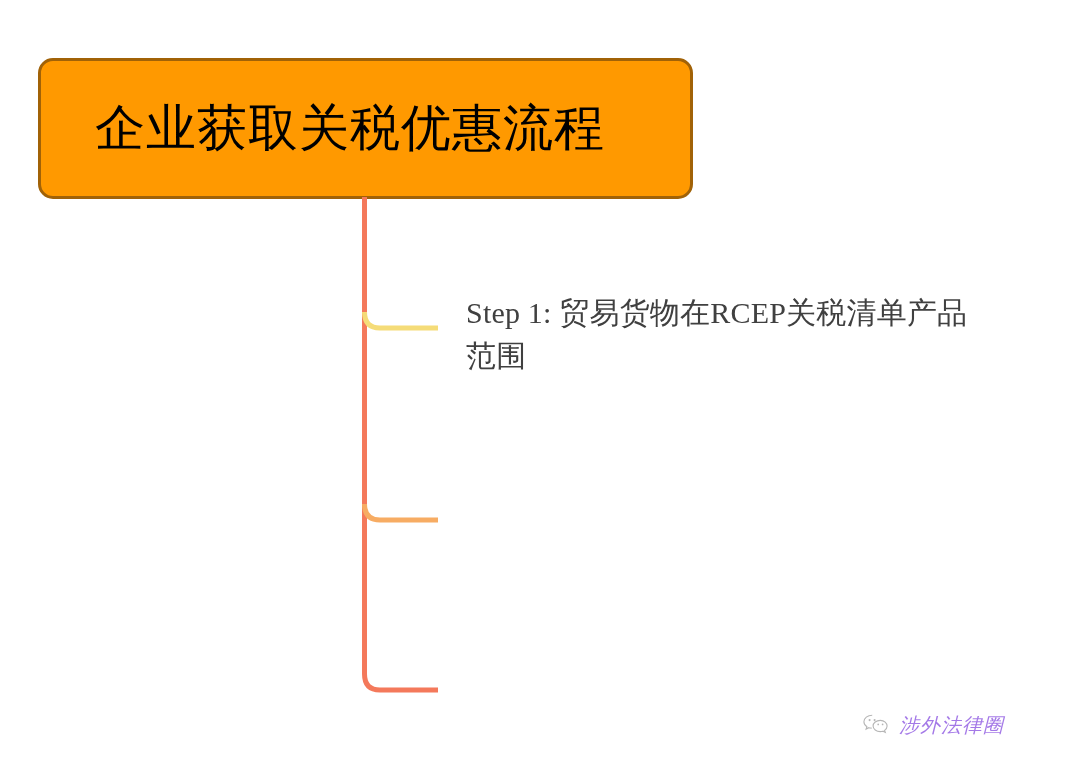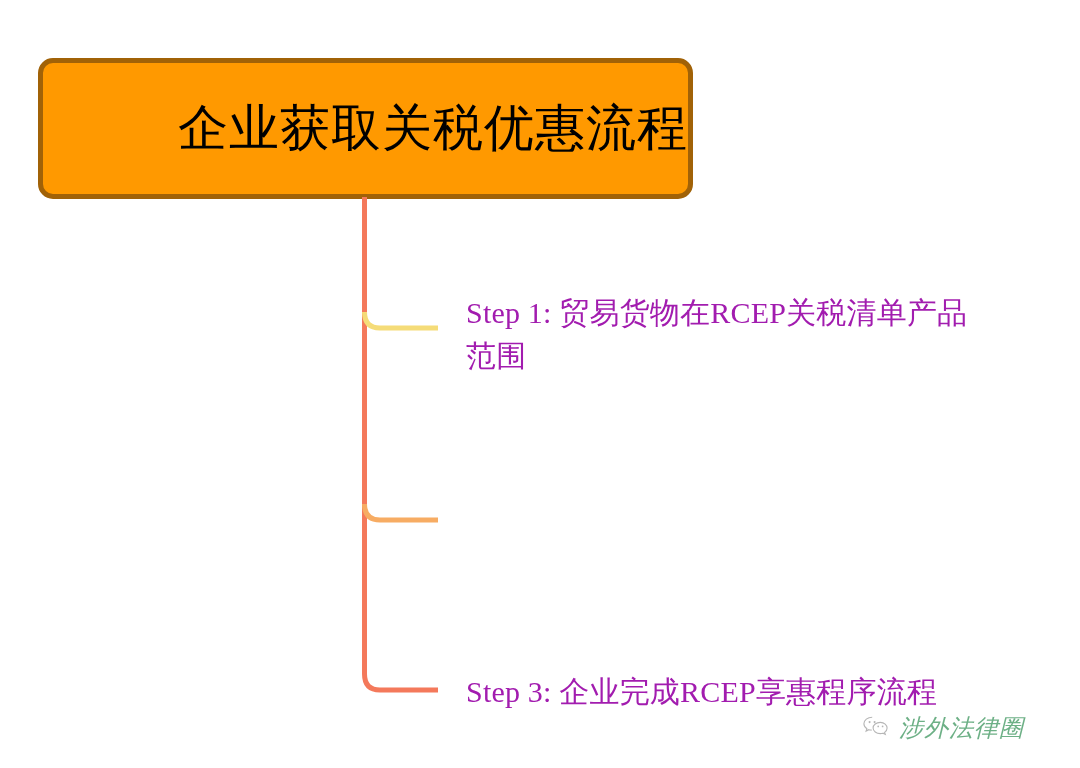--- a/index.html
+++ b/index.html
@@ -25,25 +25,25 @@
 
   
   .title-node {
     position: absolute;
     left: 38px;
     top: 58px;
     width: 655px;
     height: 141px;
     box-sizing: border-box;
     background: #ff9900;
-    border: 5px solid #a16207;
+    border: 3px solid #a16207;
     border-radius: 15px;
     display: flex;
     align-items: center;
-    justify-content: flex-end;
+    justify-content: flex-start;
   }
   .title-text {
     margin-left: 54px;
     font-family: "DejaVu Sans", "Liberation Sans", sans-serif;
     font-size: 50px;
     line-height: 1.1;
     letter-spacing: 1px;
     color: #000000;
     white-space: nowrap;
   }
@@ -56,21 +56,21 @@
     width: 1080px;
     height: 768px;
     pointer-events: none;
   }
 
   
   .step-label {
     position: absolute;
     left: 466px;
     width: 525px;
-    color: #a21caf;
+    color: #404040;
     font-family: "Liberation Serif", "DejaVu Serif", serif;
     font-size: 30px;
     line-height: 1.42;
     letter-spacing: 0.2px;
   }
   #step-1 { top: 292px; }
   #step-2 { top: 482px; }
   #step-3 { top: 671px; }
 
   
@@ -78,22 +78,22 @@
     position: absolute;
     left: 862px;
     top: 712px;
     display: flex;
     align-items: center;
     gap: 7px;
     opacity: 0.62;
   }
   .watermark .wm-text {
     font-family: Liberation Mono, monospace;
-    font-size: 24px;
-    color: #15803d;
+    font-size: 20px;
+    color: #6d28d9;
     font-style: italic;
     letter-spacing: 1px;
     white-space: nowrap;
   }
   .wm-icon { display: block; }
 </style>
 </head>
 <body>
 
 <div id="canvas">
@@ -107,21 +107,20 @@
     <path d="M 364.5 197 L 364.5 674 Q 364.5 690 380 690 L 438 690" fill="none" stroke="#f4795b" stroke-width="5" stroke-linecap="butt"></path>
 
     <path d="M 364.5 312 Q 364.5 328 380 328 L 438 328" fill="none" stroke="#f5dc78" stroke-width="5" stroke-linecap="butt"></path>
 
     <path d="M 364.5 504 Q 364.5 520 380 520 L 438 520" fill="none" stroke="#f7ac63" stroke-width="5" stroke-linecap="butt"></path>
   </svg>
 
   <div class="step-label" id="step-1">Step 1: 贸易货物在RCEP关税清单产品范围</div>
 
 
-  <div class="step-label" id="step-3">Step 3: 企业完成RCEP享惠程序流程</div>
 
   <div class="watermark">
     <span class="wm-icon">
       <svg width="30" height="22" viewBox="0 0 30 22" xmlns="http://www.w3.org/2000/svg">
         <g fill="none" stroke="#8a8a8a" stroke-width="1.1">
           <path d="M10.2 2.2C5.6 2.2 1.9 5.1 1.9 8.7c0 2.0 1.2 3.8 3.0 5.0l-0.8 2.4 2.7-1.4c0.9 0.3 1.9 0.4 2.9 0.4"></path>
           <path d="M18.3 7.4c4.0 0 6.8 2.6 6.8 5.7 0 1.7-0.9 3.3-2.5 4.3l0.7 2.0-2.3-1.2c-0.8 0.2-1.7 0.4-2.7 0.4-4.0 0-7.2-2.5-7.2-5.6s3.2-5.6 7.2-5.6z"></path>
         </g>
         <circle cx="7.6" cy="7.1" r="1.05" fill="#8a8a8a"></circle>
         <circle cx="12.6" cy="7.1" r="1.05" fill="#8a8a8a"></circle>

